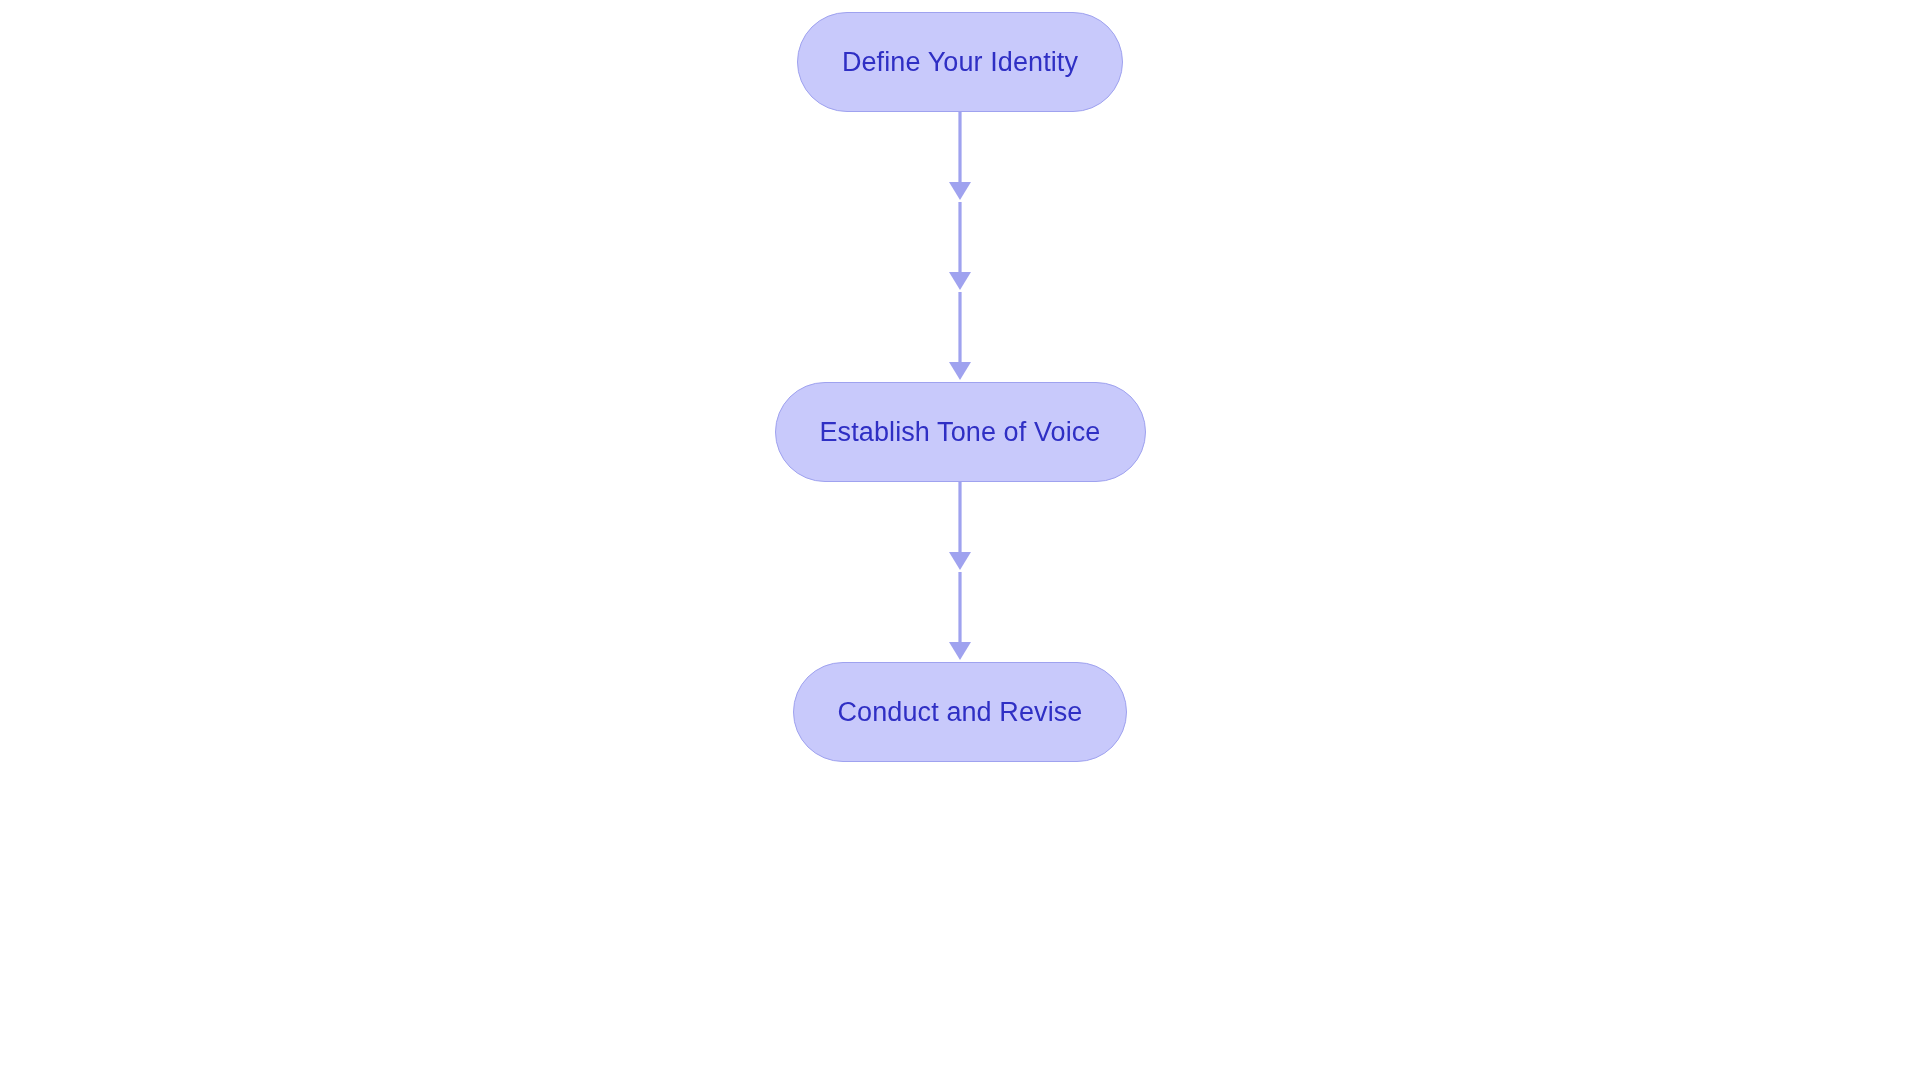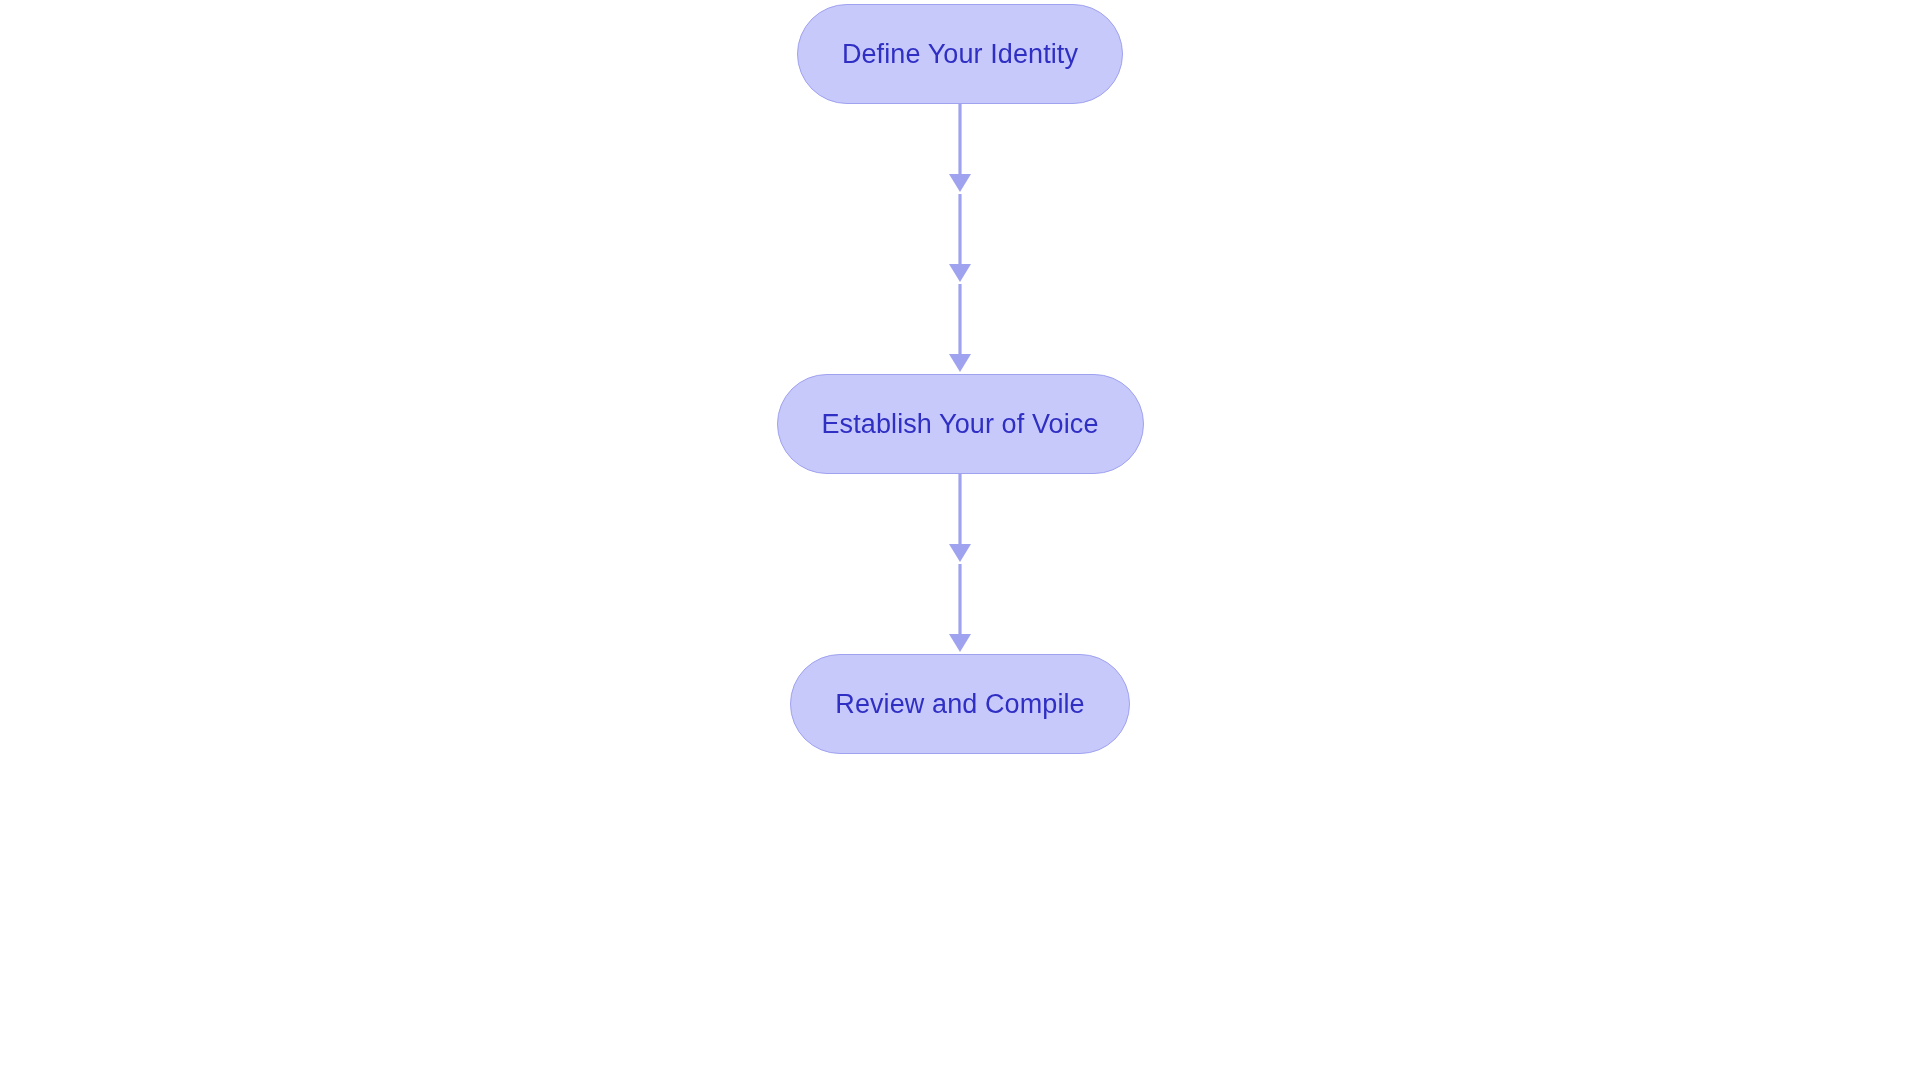--- a/index.html
+++ b/index.html
@@ -25,21 +25,21 @@
   .flow-column {
     position: absolute;
     left: 0;
     top: 0;
     width: 1920px;
     height: 1083px;
     display: flex;
     flex-direction: column;
     align-items: center;
     justify-content: flex-start;
-    padding-top: 4px;
+    padding-top: 12px;
     box-sizing: border-box;
   }
 
   .node {
     position: relative;
     height: 100px;
     box-sizing: border-box;
     display: flex;
     align-items: center;
     justify-content: center;
@@ -102,36 +102,36 @@
 
 
     <div class="connector">
       <svg viewBox="0 0 40 90" xmlns="http://www.w3.org/2000/svg" aria-hidden="true">
         <line x1="20" y1="0" x2="20" y2="72" stroke="#9fa2ef" stroke-width="3.2"></line>
         <polygon points="9,70 31,70 20,88" fill="#9fa2ef"></polygon>
       </svg>
     </div>
 
     <div class="node">
-      <span class="node-label">Establish Your of Voice</span>
+      <span class="node-label">Establish Tone of Voice</span>
     </div>
 
     <div class="connector">
       <svg viewBox="0 0 40 90" xmlns="http://www.w3.org/2000/svg" aria-hidden="true">
         <line x1="20" y1="0" x2="20" y2="72" stroke="#9fa2ef" stroke-width="3.2"></line>
         <polygon points="9,70 31,70 20,88" fill="#9fa2ef"></polygon>
       </svg>
     </div>
 
 
     <div class="connector">
       <svg viewBox="0 0 40 90" xmlns="http://www.w3.org/2000/svg" aria-hidden="true">
         <line x1="20" y1="0" x2="20" y2="72" stroke="#9fa2ef" stroke-width="3.2"></line>
         <polygon points="9,70 31,70 20,88" fill="#9fa2ef"></polygon>
       </svg>
     </div>
 
     <div class="node">
-      <span class="node-label">Review and Compile</span>
+      <span class="node-label">Conduct and Revise</span>
     </div>
 
   </div>
 </div>
 
 </body></html>

